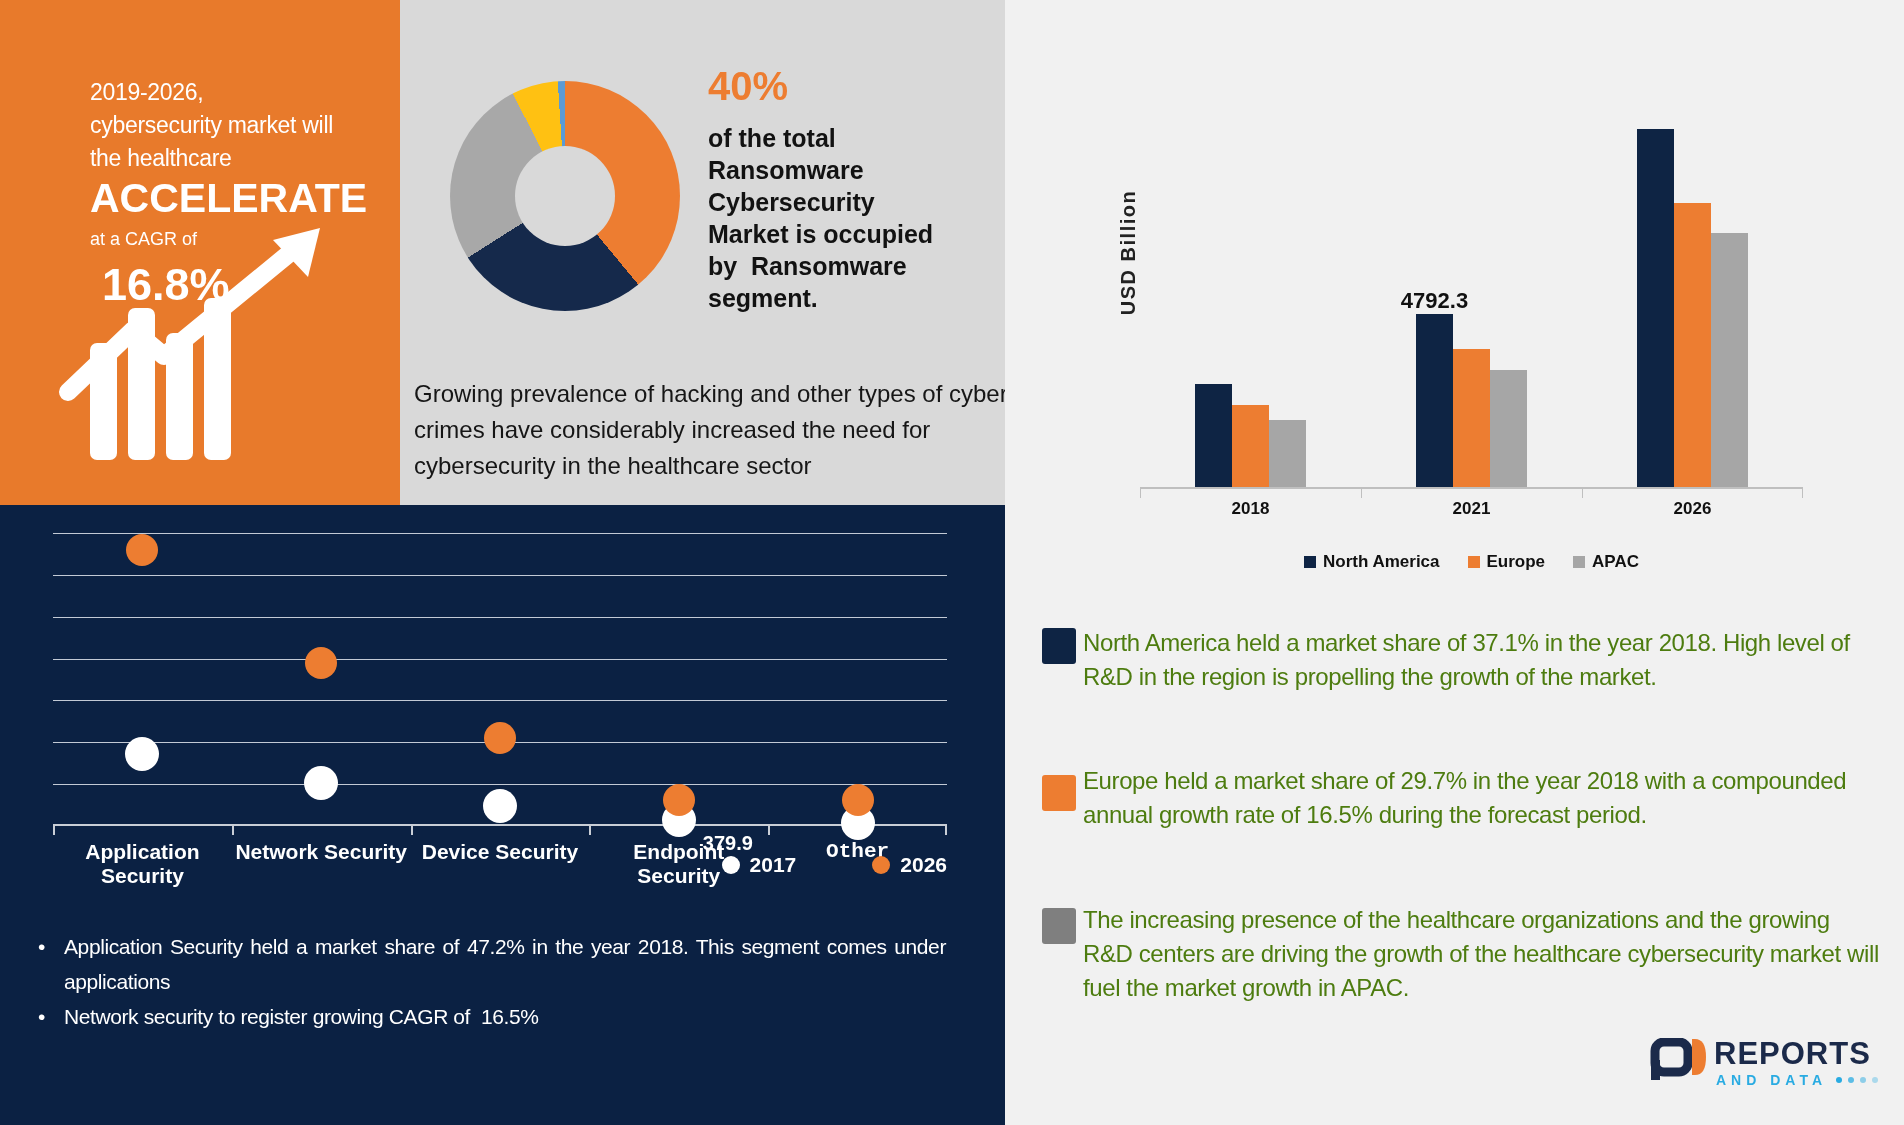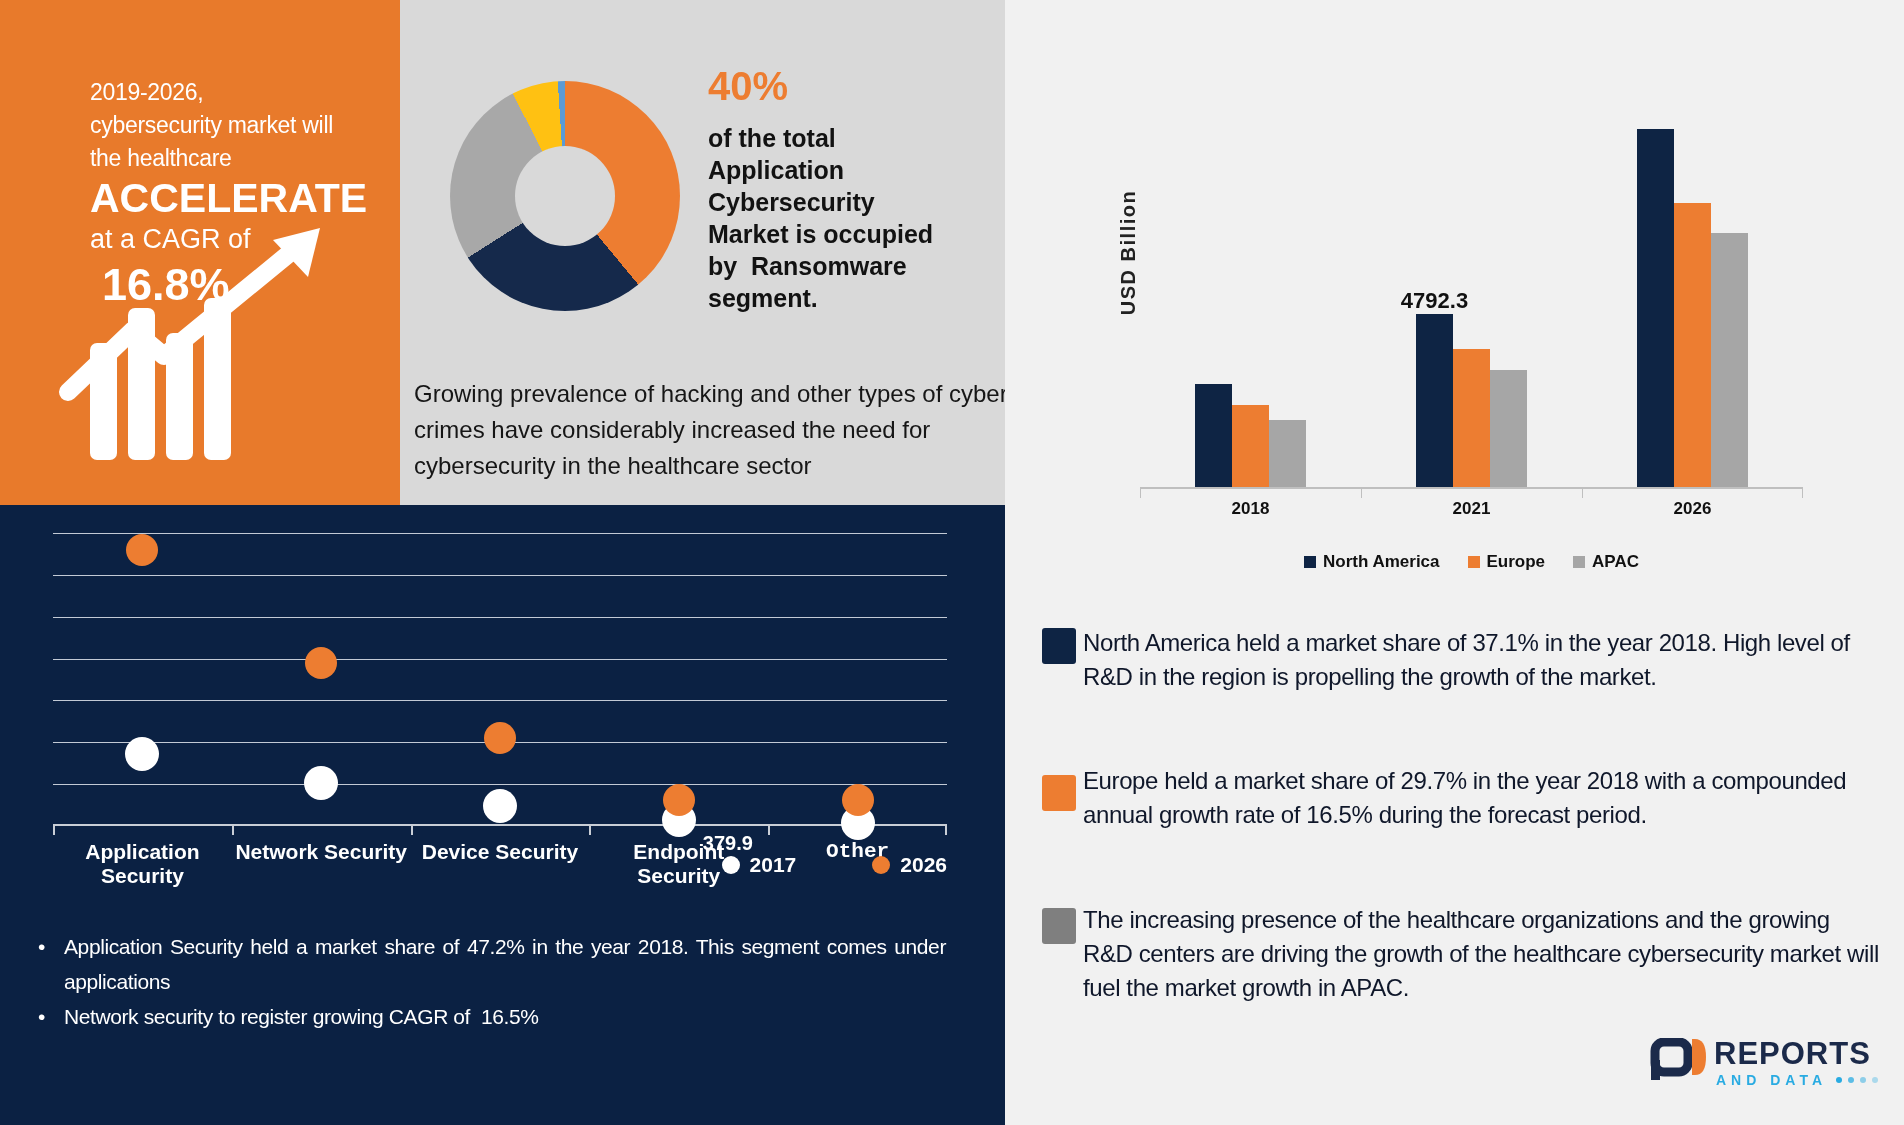--- a/index.html
+++ b/index.html
@@ -9,21 +9,21 @@
   
   .panel-orange{position:absolute;left:0;top:0;width:452px;height:505px;background:#E87A2B;}
   .panel-gray{position:absolute;left:400px;top:0;width:605px;height:505px;background:#D9D9D9;padding-left:20px;}
   .panel-navy{position:absolute;left:0;top:505px;width:1005px;height:620px;background:#0B2143;}
   .panel-light{position:absolute;left:1005px;top:0;width:899px;height:1125px;background:#F1F1F1;}
 
   
   .promo-text{position:absolute;left:90px;top:76px;width:312px;color:#fff;}
   .promo-line{font-size:23px;line-height:33px;letter-spacing:-0.3px;white-space:nowrap;}
   .promo-accelerate{font-size:41px;line-height:46px;font-weight:bold;letter-spacing:0px;white-space:nowrap;}
-  .promo-cagr-prefix{font-size:27px;line-height:36px;white-space:nowrap;}
+  .promo-cagr-prefix{font-size:18px;line-height:36px;white-space:nowrap;}
   .promo-cagr-value{font-size:45px;line-height:56px;font-weight:bold;padding-left:12px;}
   .promo-icon{position:absolute;left:58px;top:200px;}
 
   
   .donut{position:absolute;left:50px;top:81px;width:230px;height:230px;border-radius:50%;}
   .donut-hole{position:absolute;left:65px;top:65px;width:100px;height:100px;border-radius:50%;background:#D9D9D9;}
   .stat-value{position:absolute;left:308px;top:64px;font-size:40px;font-weight:bold;color:#ED7D31;}
   .stat-lines{position:absolute;left:308px;top:122px;color:#121212;}
   .stat-line{font-size:25px;line-height:32px;font-weight:bold;white-space:pre-wrap;}
   .gray-paragraph{position:absolute;left:14px;top:376px;width:596px;font-size:24px;line-height:36px;color:#161616;}
@@ -51,21 +51,21 @@
   .bar{position:absolute;bottom:0;}
   .bar-data-label{position:absolute;width:120px;text-align:center;font-size:22px;font-weight:bold;color:#111;}
   .axis-tick-b{position:absolute;top:411px;width:1px;height:9px;background:#BFBFBF;}
   .year-label{position:absolute;top:421px;text-align:center;font-size:17px;font-weight:bold;color:#111;}
   .bar-legend{position:absolute;left:135px;top:552px;width:663px;display:flex;justify-content:center;gap:28px;}
   .bar-legend-item{display:flex;align-items:center;gap:7px;font-size:17px;font-weight:bold;color:#111;}
   .legend-swatch{width:12px;height:12px;}
 
   
   .region-bullet-square{position:absolute;left:37px;width:34px;height:36px;border-radius:3px;}
-  .region-bullet-text{position:absolute;left:78px;width:800px;font-size:24px;line-height:34px;letter-spacing:-0.4px;color:#0f172a;}
+  .region-bullet-text{position:absolute;left:78px;width:800px;font-size:24px;line-height:34px;letter-spacing:-0.4px;color:#4d7c0f;}
 
   
   .logo{position:absolute;left:645px;top:1038px;display:flex;align-items:flex-start;gap:8px;}
   .logo-text-col{display:flex;flex-direction:column;}
   .logo-reports{font-size:31px;font-weight:bold;color:#1B2A4A;letter-spacing:1px;line-height:32px;}
   .logo-anddata{display:flex;align-items:center;gap:9px;margin-top:2px;padding-left:2px;}
   .logo-anddata-text{font-size:14px;font-weight:bold;color:#29ABE2;letter-spacing:5px;}
   .logo-dot{width:6px;height:6px;border-radius:50%;background:#29ABE2;display:inline-block;}
 </style>
 </head>
@@ -92,21 +92,21 @@
     </svg>
   </div>
 
   <div class="panel-gray">
     <div class="donut" id="donut" style="background: conic-gradient(rgb(237, 125, 49) 0deg, rgb(237, 125, 49) 140.4deg, rgb(21, 41, 75) 140.4deg, rgb(21, 41, 75) 237.6deg, rgb(168, 168, 168) 237.6deg, rgb(168, 168, 168) 333deg, rgb(255, 193, 18) 333deg, rgb(255, 193, 18) 356.4deg, rgb(91, 155, 213) 356.4deg, rgb(91, 155, 213) 360deg);">
       <div class="donut-hole"></div>
     </div>
     <div class="stat-value">40%</div>
     <div class="stat-lines" id="stat-lines">
         <div class="stat-line">of the total</div>
-        <div class="stat-line">Application</div>
+        <div class="stat-line">Ransomware</div>
         <div class="stat-line">Cybersecurity</div>
         <div class="stat-line">Market is occupied</div>
         <div class="stat-line">by  Ransomware</div>
         <div class="stat-line">segment.</div>
       </div>
     <div class="gray-paragraph">Growing prevalence of hacking and other types of cyber crimes have considerably increased the need for cybersecurity in the healthcare sector</div>
   </div>
 
   <div class="panel-navy">
     <div class="dot-plot" id="dot-plot">

